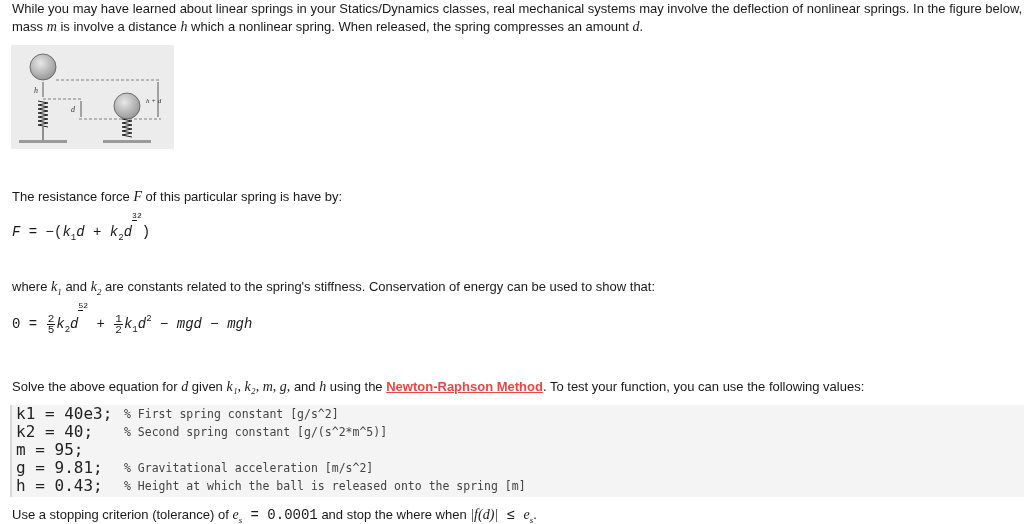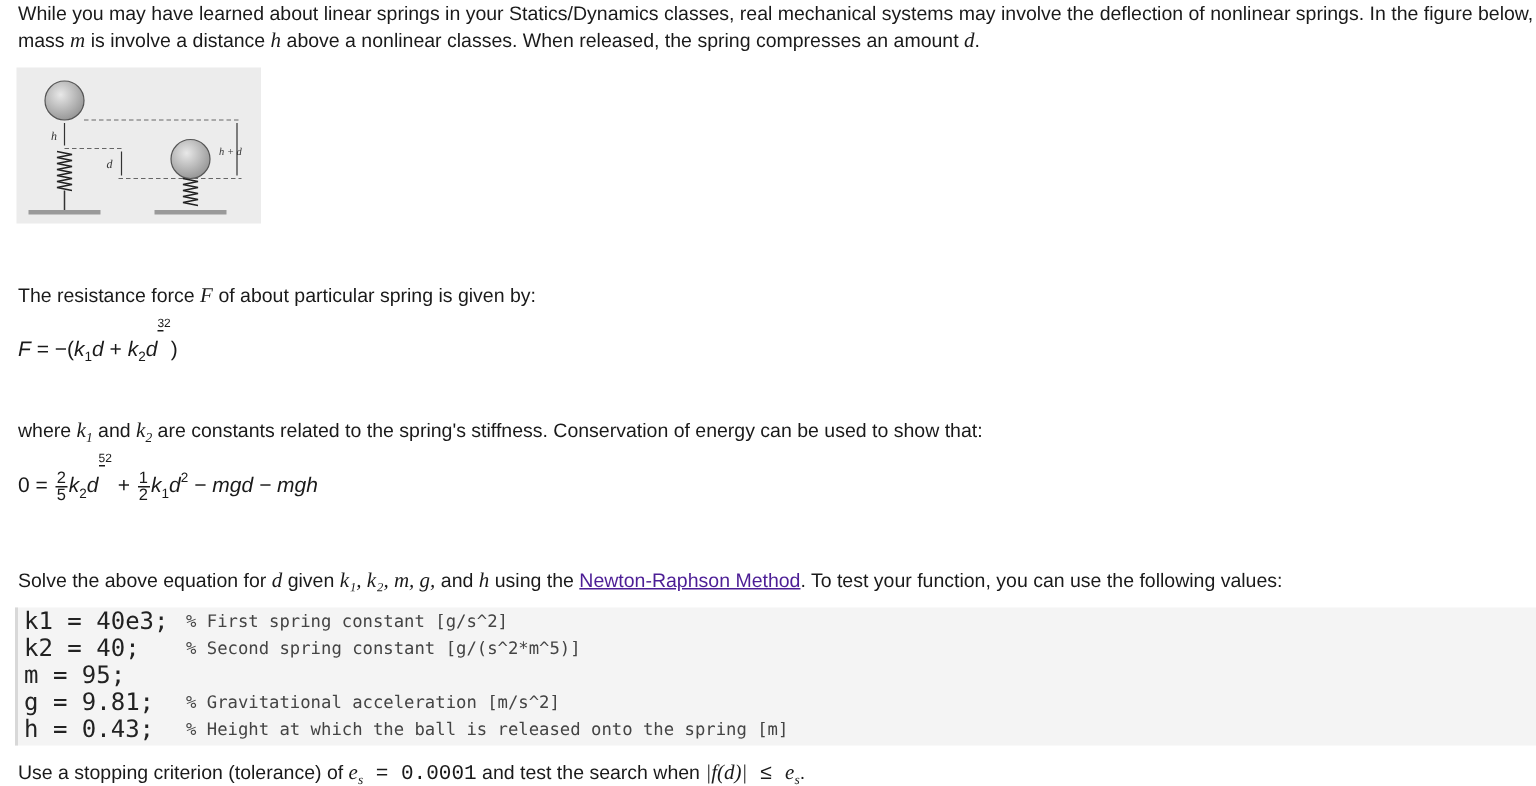--- a/index.html
+++ b/index.html
@@ -1,45 +1,45 @@
 <!DOCTYPE html>
 <html><head>
 <meta charset="utf-8">
 <style>
   html, body { margin: 0; padding: 0; background: #ffffff; }
   body { width: 1024px; height: 524px; position: relative; overflow: hidden;
          font-family: "Liberation Sans", sans-serif; color: #1a1a1a; font-size: 13px; }
   .p { position: absolute; left: 12px; line-height: 18px; white-space: nowrap; }
   .m { font-family: "Liberation Serif", serif; font-style: italic; font-size: 14px; }
   .mr { font-family: Liberation Mono, monospace; font-size: 14px; }
-  .eq { position: absolute; left: 12px; font-family: Liberation Sans, sans-serif; font-size: 14px; white-space: nowrap; }
+  .eq { position: absolute; left: 12px; font-family: Liberation Mono, monospace; font-size: 14px; white-space: nowrap; }
   .eq i { font-style: italic; }
   .frac { display: inline-block; vertical-align: middle; text-align: center; font-size: 11px; line-height: 10px; margin: 0 1px; }
   .frac span { display: block; }
   .frac .num { border-bottom: 1px solid #1a1a1a; padding: 0 1px; }
   sup.e { font-size: 9px; position: relative; top: -2px; }
   .sfrac { display: inline-block; vertical-align: top; text-align: center; font-size: 8px; line-height: 7px; position: relative; top: -12px; }
   .sfrac .num { border-bottom: 1px solid #1a1a1a; }
   sub { font-size: 9px; }
   .figure { position: absolute; left: 11px; top: 45px; width: 163px; height: 104px; background: #ececec; }
-  a.link { color: #4c1d95; font-weight: normal; text-decoration: underline; }
+  a.link { color: #ef4444; font-weight: bold; text-decoration: underline; }
   .code { position: absolute; left: 10px; top: 405px; width: 1014px; height: 92px; background: #f4f4f4; border-left: 2px solid #d8d8d8; }
   .code .row { position: absolute; left: 4px; height: 18px; line-height: 18px; font-family: "DejaVu Sans Mono", monospace; font-size: 16px; white-space: pre; color: #222; }
   .code .cmt { position: absolute; left: 112px; height: 18px; line-height: 18px; font-family: "DejaVu Sans Mono", monospace; font-size: 11.5px; white-space: pre; color: #444; }
 </style>
 </head>
 <body>
 
 <div class="p" style="top:0px;">While you may have learned about linear springs in your Statics/Dynamics classes, real mechanical systems may involve the deflection of nonlinear springs. In the figure below, a ball of</div>
 <div class="p" style="top:18px;">
   <span>mass</span>
   <span class="m">m</span>
   <span>is involve a distance</span>
   <span class="m">h</span>
-  <span>above a nonlinear classes. When released, the spring compresses an amount</span>
+  <span>which a nonlinear spring. When released, the spring compresses an amount</span>
   <span class="m">d</span><span>.</span>
 </div>
 
 <div class="figure">
   <svg width="163" height="104" viewBox="0 0 163 104">
     <defs>
       <radialGradient id="bg" cx="40%" cy="35%" r="65%">
         <stop offset="0%" stop-color="#e8e8e8"></stop>
         <stop offset="100%" stop-color="#999"></stop>
       </radialGradient>
@@ -59,21 +59,21 @@
     <line x1="32" y1="82" x2="32" y2="95" stroke="#333" stroke-width="1"></line>
     <path d="M111 74 L121 76 L111 78 L121 80 L111 82 L121 84 L111 86 L121 88 L111 90 L121 92" stroke="#222" fill="none" stroke-width="1"></path>
     <rect x="8" y="95" width="48" height="3" fill="#9a9a9a"></rect>
     <rect x="92" y="95" width="48" height="3" fill="#9a9a9a"></rect>
   </svg>
 </div>
 
 <div class="p" style="top:188px;">
   <span>The resistance force</span>
   <span class="m">F</span>
-  <span>of about particular spring is given by:</span>
+  <span>of this particular spring is have by:</span>
 </div>
 <div class="eq" style="top:224px;">
   <i>F</i><span> = −(</span><i>k</i><sub>1</sub><i>d</i><span> + </span><i>k</i><sub>2</sub><i>d</i><span class="sfrac"><span class="num">3</span><span>2</span></span><span>)</span>
 </div>
 
 <div class="p" style="top:278px;">
   <span>where</span>
   <span class="m"><span>k</span><sub>1</sub></span>
   <span>and</span>
   <span class="m"><span>k</span><sub>2</sub></span>
@@ -104,14 +104,14 @@
   <div class="cmt" style="top:18px;">% Second spring constant [g/(s^2*m^5)]</div>
   <div class="row" style="top:36px;">m = 95;</div>
   <div class="row" style="top:54px;">g = 9.81;</div>
   <div class="cmt" style="top:54px;">% Gravitational acceleration [m/s^2]</div>
   <div class="row" style="top:72px;">h = 0.43;</div>
   <div class="cmt" style="top:72px;">% Height at which the ball is released onto the spring [m]</div>
 </div>
 
 <div class="p" style="top:506px;">
   <span>Use a stopping criterion (tolerance) of</span>
-  <span class="m"><span>e</span><sub>s</sub></span><span class="mr"> = 0.0001</span><span> and test the search when </span><span class="m">|f(d)|</span><span class="mr"> ≤ </span><span class="m"><span>e</span><sub>s</sub></span><span>.</span>
+  <span class="m"><span>e</span><sub>s</sub></span><span class="mr"> = 0.0001</span><span> and stop the where when </span><span class="m">|f(d)|</span><span class="mr"> ≤ </span><span class="m"><span>e</span><sub>s</sub></span><span>.</span>
 </div>
 
 </body></html>

